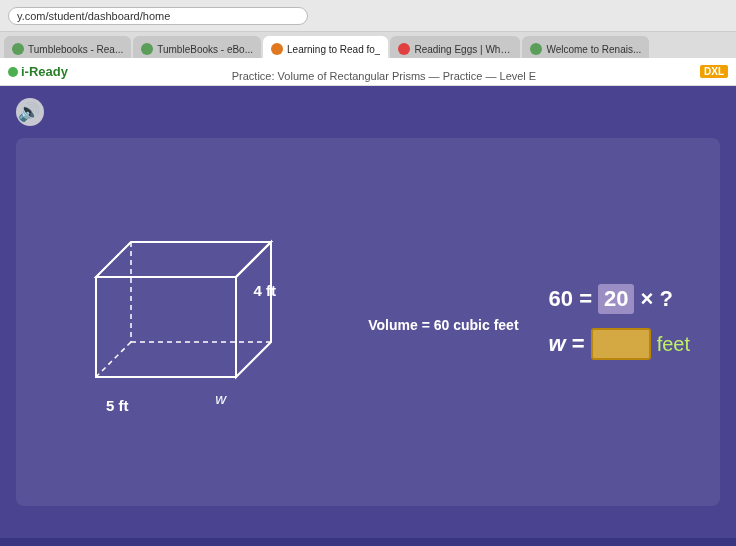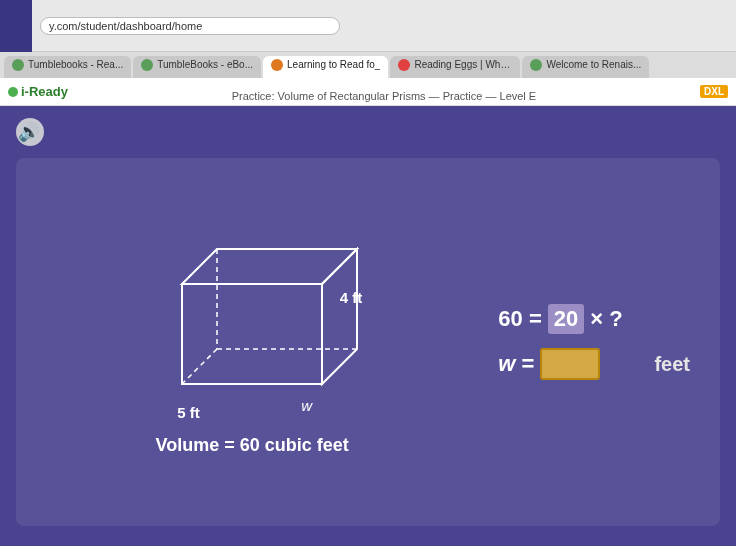--- a/index.html
+++ b/index.html
@@ -7,27 +7,26 @@
       width: 736px;
       height: 546px;
       overflow: hidden;
       font-family: Arial, sans-serif;
       background: #3a3580;
     }
 
     
     .browser-chrome {
       background: #e8e8e8;
-      height: 52px;
+      height: 32px;
       display: flex;
       align-items: center;
       padding: 0 8px;
       gap: 4px;
       border-bottom: 1px solid #ccc;
-      margin-left: 32px;
     }
 
     .address-bar {
       background: white;
       border: 1px solid #bbb;
       border-radius: 10px;
       padding: 2px 8px;
       font-size: 11px;
       color: #333;
       flex: 1;
@@ -40,21 +39,21 @@
       height: 26px;
       display: flex;
       align-items: flex-end;
       padding: 0 4px;
       gap: 2px;
       overflow: hidden;
     }
 
     .tab {
       display: flex;
-      align-items: flex-start;
+      align-items: flex-end;
       gap: 4px;
       padding: 3px 8px;
       border-radius: 6px 6px 0 0;
       font-size: 10px;
       color: #333;
       background: #c8c8c8;
       height: 22px;
       max-width: 130px;
       cursor: pointer;
       white-space: nowrap;
@@ -162,21 +161,21 @@
       display: flex;
       gap: 30px;
       align-items: center;
       height: calc(100% - 60px);
     }
 
     
     .box-area {
       flex: 1;
       display: flex;
-      flex-direction: column;
+      flex-direction: row;
       align-items: center;
       justify-content: space-between;
       position: relative;
     }
 
     .cube-svg-container {
       position: relative;
       width: 260px;
       height: 200px;
     }
@@ -186,38 +185,38 @@
       right: 20px;
       top: 60px;
       color: white;
       font-size: 15px;
       font-weight: bold;
     }
 
     .dimension-label-5ft {
       position: absolute;
       bottom: 8px;
-      left: 55px;
+      left: 70px;
       color: white;
       font-size: 15px;
       font-weight: bold;
     }
 
     .dimension-label-w {
       position: absolute;
       bottom: 15px;
       right: 70px;
       color: white;
       font-size: 15px;
       font-style: italic;
     }
 
     .volume-text {
       color: white;
-      font-size: 18px;
+      font-size: 14px;
       font-weight: bold;
       margin-top: 6px;
     }
 
     
     .equation-area {
       display: flex;
       flex-direction: column;
       gap: 14px;
       padding-right: 10px;
@@ -240,24 +239,23 @@
     .equation-box {
       background: #d4a843;
       border: 2px solid #b8860b;
       width: 60px;
       height: 32px;
       display: inline-block;
       border-radius: 3px;
     }
 
     .feet-label {
-      color: #e5e5e5;
+      color: #bef264;
       font-size: 20px;
-      font-weight: bold;
-      margin-left: 48px;
+      font-weight: normal;
     }
 
     .highlight-num {
       background: #9b8ec4;
       padding: 2px 6px;
       border-radius: 3px;
     }
   </style>
 </head>
 <body>

